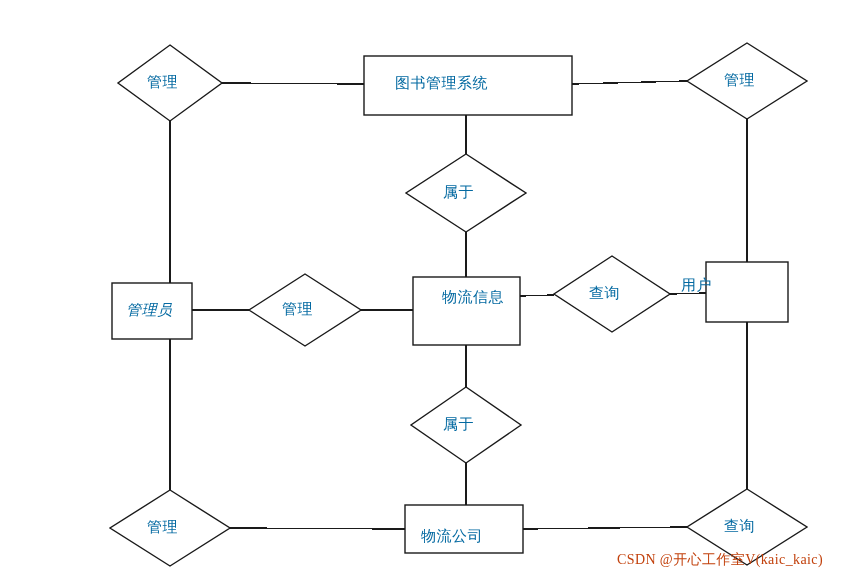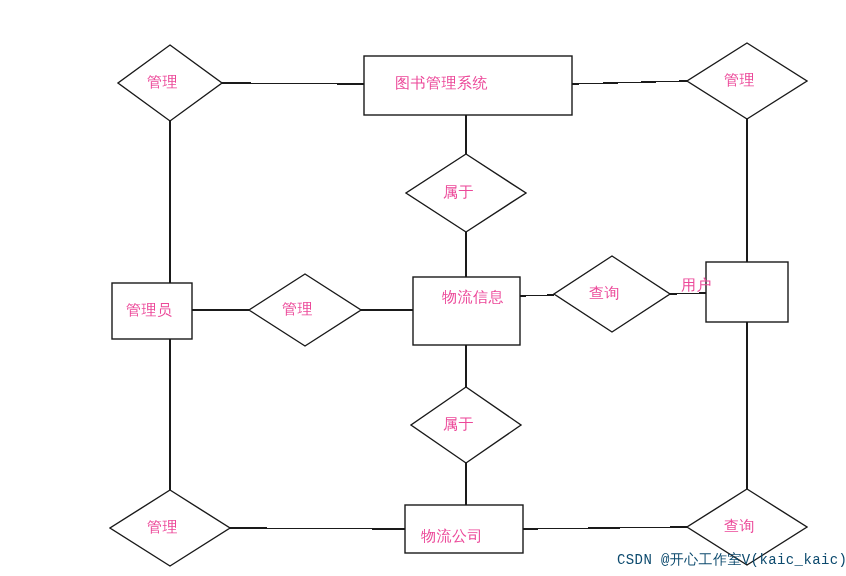--- a/index.html
+++ b/index.html
@@ -30,32 +30,32 @@
     fill: none;
     shape-rendering: crispEdges;
   }
   .shape-outline {
     stroke: #1a1a1a;
     stroke-width: 1.4;
     fill: #ffffff;
   }
   .node-label {
     position: absolute;
-    color: #ec4899;
+    color: #0369a1;
     font-family: "DejaVu Sans", "Liberation Sans", sans-serif;
     font-size: 15px;
     line-height: 1;
     white-space: nowrap;
     letter-spacing: 0.5px;
     user-select: none;
   }
   .watermark {
     position: absolute;
-    color: #0c4a6e;
-    font-family: Liberation Mono, monospace;
+    color: #c2410c;
+    font-family: Liberation Serif, serif;
     font-size: 14px;
     white-space: nowrap;
     letter-spacing: 0.4px;
     user-select: none;
   }
 </style>
 </head>
 <body>
 
 <div id="canvas">
@@ -112,21 +112,21 @@
       <polygon class="shape-outline" points="305,274 361,310 305,346 249,310"></polygon>
       <polygon class="shape-outline" points="612,256 670,294 612,332 554,294"></polygon>
       <polygon class="shape-outline" points="466,387 521,425 466,463 411,425"></polygon>
       <polygon class="shape-outline" points="170,490 230,528 170,566 110,528"></polygon>
       <polygon class="shape-outline" points="747,489 807,527 747,565 687,527"></polygon>
     </g>
   </svg>
 
   <div class="node-label" style="left:395px; top:76px;text-align:right;">图书管理系统</div>
 
-  <div class="node-label" style="left:126px; top:303px;">管理员</div>
+  <div class="node-label" style="left:126px; top:303px;font-style:italic;">管理员</div>
 
   <div class="node-label" style="left:442px; top:290px;">物流信息</div>
 
   <div class="node-label" style="left:681px; top:278px;">用户</div>
 
   <div class="node-label" style="left:421px; top:529px;">物流公司</div>
 
   <div class="node-label" style="left:147px; top:75px;">管理</div>
 
   <div class="node-label" style="left:724px; top:73px;">管理</div>

